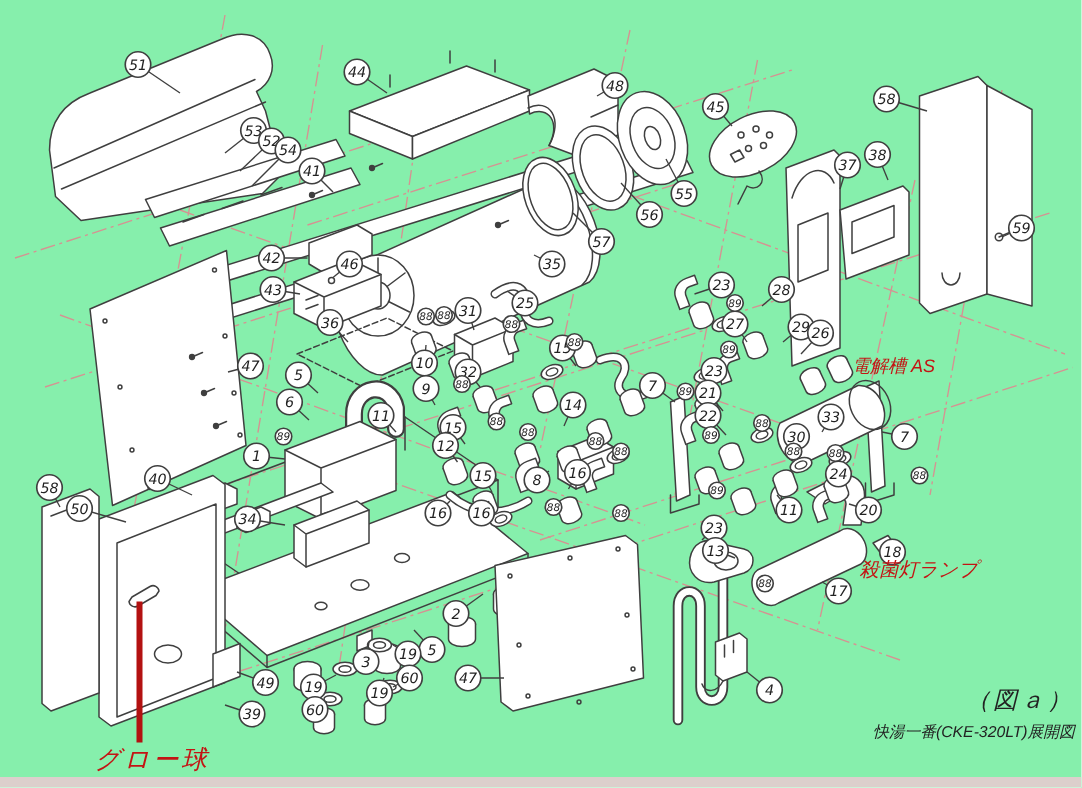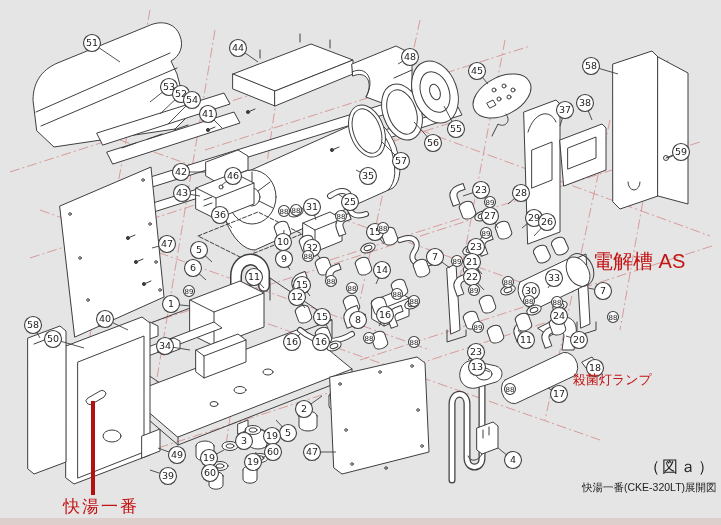--- a/index.html
+++ b/index.html
@@ -1,20 +1,20 @@
 <!DOCTYPE html>
 <html><head>
 <meta charset="utf-8">
 <style>
   html,body{margin:0;padding:0;background:#fff;}
-  .stage{position:relative;width:721px;height:525px;background:#e5e5e5;overflow:hidden;
-         font-family:"Liberation Sans",sans-serif;}
+  .stage{position:relative;width:721px;height:525px;background:#86efac;overflow:hidden;
+         font-family:"Liberation Sans",sans-serif;font-style:italic;}
   .stage svg{position:absolute;left:0;top:0;}
   .ann{position:absolute;color:#c31414;white-space:nowrap;}
-  #ann-electrolysis{left:593px;top:236px;font-size:20px;margin-top:12px;}
+  #ann-electrolysis{left:568px;top:236px;font-size:12px;}
   #ann-uvlamp{left:573px;top:371px;font-size:13px;}
   #ann-glow{left:63px;top:495px;font-size:17px;letter-spacing:2px;}
   .pointer-line{position:absolute;left:91px;top:401px;width:4px;height:94px;background:#b31111;}
   .fig-label{position:absolute;left:644px;top:457px;font-size:16px;color:#222;letter-spacing:2px;}
   .caption{position:absolute;left:582px;top:481px;font-size:10.5px;color:#222;text-align:right;}
   .footer-strip{position:absolute;left:0;bottom:0;width:721px;height:7px;background:#dccfcc;}
 </style>
 </head>
 <body>
 
@@ -808,20 +808,20 @@
         </g>
         <g>
           <circle cx="478" cy="327" r="5.5" fill="#fff" stroke="#3f3f3f" stroke-width="1.1"></circle>
           <text x="478" y="329.52" text-anchor="middle" font-size="7" fill="#222" font-family="&quot;DejaVu Sans&quot;, sans-serif">89</text>
         </g>
       </g>
   </svg>
 
   <div class="ann" id="ann-electrolysis">電解槽 AS</div>
   <div class="ann" id="ann-uvlamp">殺菌灯ランプ</div>
-  <div class="ann" id="ann-glow">快湯一番</div>
+  <div class="ann" id="ann-glow">グロー球</div>
   <div class="pointer-line"></div>
 
   <div class="fig-label">（図ａ）</div>
   <div class="caption">快湯一番(CKE-320LT)展開図</div>
 
   <div class="footer-strip"></div>
 </div>
 
 </body></html>

